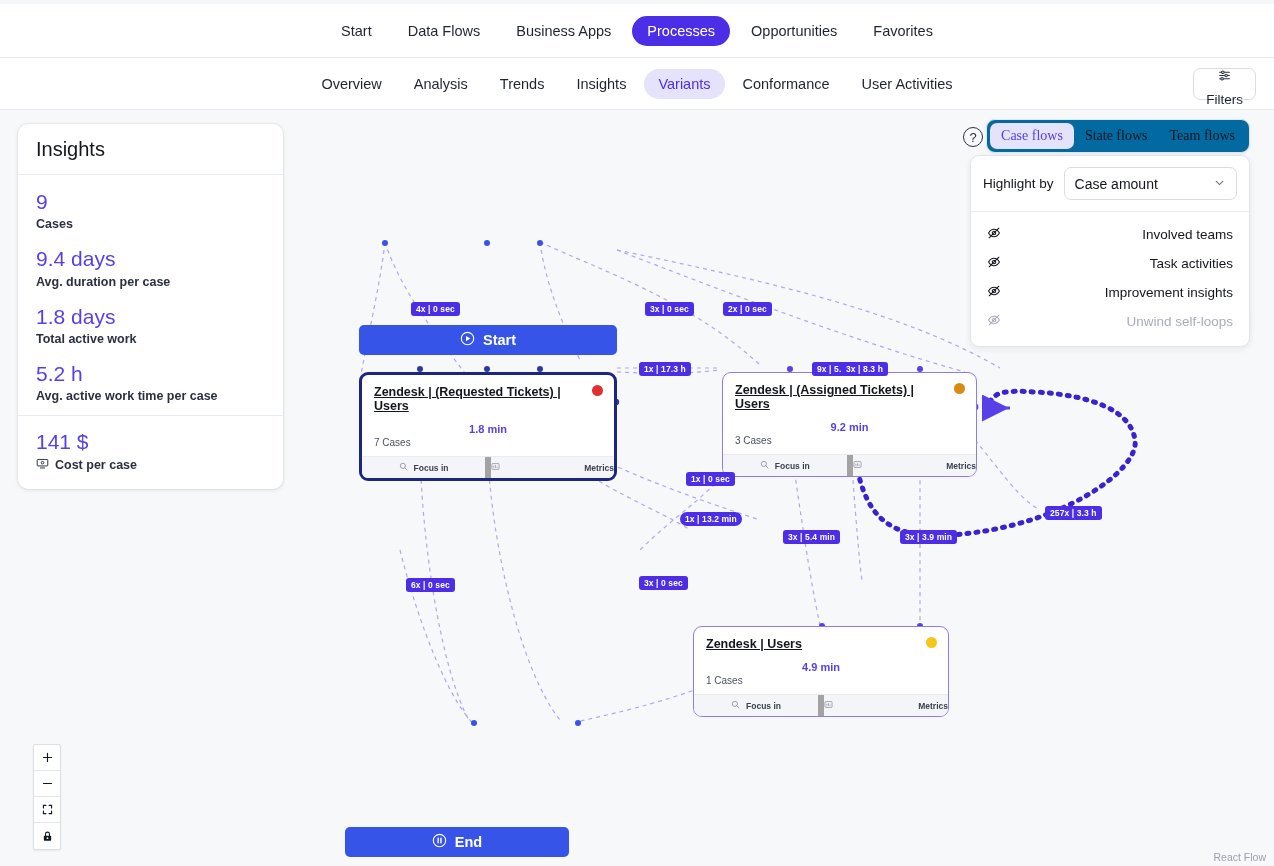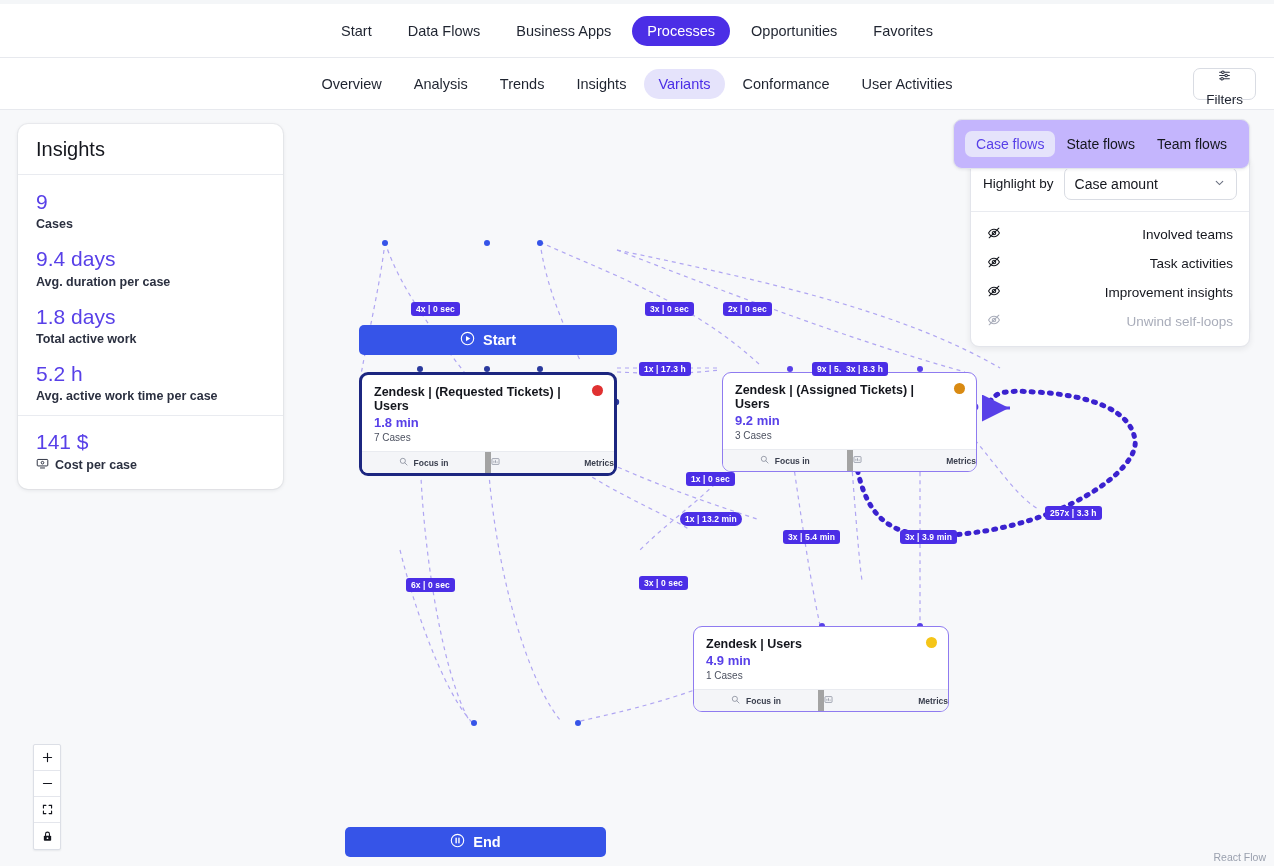--- a/index.html
+++ b/index.html
@@ -73,22 +73,22 @@
 
   
   .help-icon {
     position: absolute; right: 291px; top: 17px; width: 20px; height: 20px;
     border: 1.6px solid #2b3040; border-radius: 50%;
     display: flex; align-items: center; justify-content: center;
     font-size: 13px; color: #2b3040; cursor: pointer; z-index: 45;
   }
   .flow-toggle {
     position: absolute; right: 24px; top: 9px; display: flex; align-items: center;
-    background: #c4b5fd; border: 1px solid #e3e5eb; border-radius: 9px; padding: 11px;
-    z-index: 45; box-shadow: 0 1px 3px rgba(20,25,40,.07);
+    background: #0369a1; border: 1px solid #e3e5eb; border-radius: 9px; padding: 3px;
+    z-index: 45; box-shadow: 0 1px 3px rgba(20,25,40,.07); font-family: Liberation Serif, serif;
   }
   .flow-toggle .seg {
     font-size: 14px; color: #14161d; padding: 5px 11px; border-radius: 7px; cursor: pointer;
   }
   .flow-toggle .seg.active { background: #e5e3fb; color: #5840e8; }
 
   .highlight-panel {
     position: absolute; right: 24px; top: 45px; width: 280px;
     background: #fff; border: 1px solid #e3e5eb; border-radius: 9px;
     z-index: 44; box-shadow: 0 2px 6px rgba(20,25,40,.08);
@@ -122,22 +122,22 @@
     color: #ffffff; font-size: 14.5px; font-weight: bold; z-index: 20;
     cursor: pointer;
   }
   .act-node {
     position: absolute; background: #ffffff; border-radius: 9px;
     z-index: 22; cursor: pointer; overflow: hidden;
   }
   .act-node.sel { border: 3px solid #1c2680; }
   .act-node.norm { border: 1.5px solid #8f7bf0; }
   .act-top { padding: 10px 12px 8px; position: relative; }
-  .act-title { font-size: 12.5px; font-weight: bold; color: #14161d; padding-right: 22px; }
-  .act-dur { font-size: 13px; color: #5840e8; font-weight: bold; margin-top: 2px; }
+  .act-title { font-size: 12.5px; font-weight: bold; color: #14161d; padding-right: 22px; text-decoration: underline; }
+  .act-dur { font-size: 11px; color: #5840e8; font-weight: bold; margin-top: 10px; text-align: center; }
   .act-cases { font-size: 10px; color: #4c5160; margin-top: 2px; }
   .act-dot { position: absolute; right: 11px; top: 10px; width: 11px; height: 11px; border-radius: 50%; }
   .act-foot {
     display: flex; border-top: 1px solid #e9ebf0; background: #f4f5f8;
   }
   .act-btn {
     flex: 1; display: flex; align-items: center; justify-content: center; gap: 6px;
     font-size: 8.5px; color: #3a3f4e; padding: 5px 0; cursor: pointer; font-weight: bold;
   }
   .act-btn + .act-btn { border-left: 6px solid #a3a3a3; justify-content: space-between; }
@@ -283,21 +283,21 @@
     <div class="term-node" style="left:359px; top:215px; width:258px; height:30px;">
       <span>
         <svg width="15" height="15" viewBox="0 0 16 16" fill="none" stroke="#fff" stroke-width="1.2">
           <circle cx="8" cy="8" r="6.6"></circle>
             <path d="M6.4,5.2 L11,8 L6.4,10.8 z" fill="#fff" stroke="none"></path>
         </svg>
       </span>
       <span>Start</span>
     </div>
 
-    <div class="term-node" style="left:345px; top:717px; width:261px; height:30px;">
+    <div class="term-node" style="left:345px; top:717px; width:224px; height:30px;">
       <span>
         <svg width="15" height="15" viewBox="0 0 16 16" fill="none" stroke="#fff" stroke-width="1.2">
           <circle cx="8" cy="8" r="6.6"></circle>
             <rect x="5.8" y="5" width="1.5" height="6" fill="#fff" stroke="none"></rect>
           <rect x="8.8" y="5" width="1.5" height="6" fill="#fff" stroke="none"></rect>
         </svg>
       </span>
       <span>End</span>
     </div>
 

